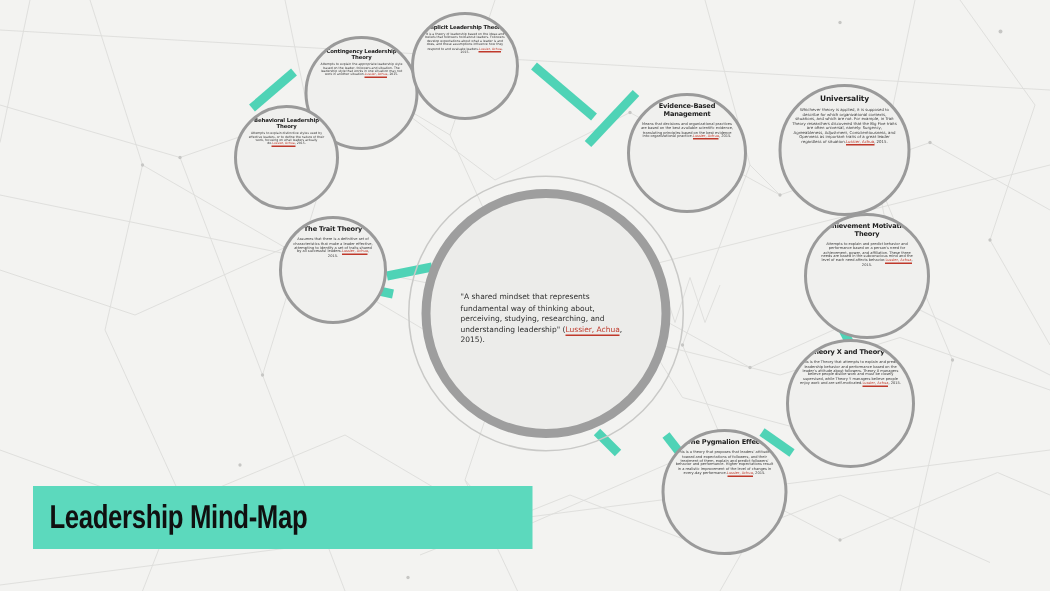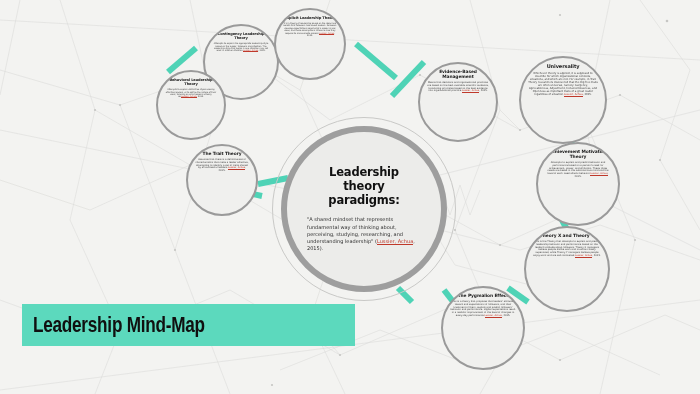--- a/index.html
+++ b/index.html
@@ -89,21 +89,21 @@
   #center-node .c-body {
     margin-top:9px;
     font-size:5.0px; color:#2e2e2e; line-height:1.45;
     text-align:left; width:100%;
   }
   #center-node .c-body .cite { color:#c0392b; border-bottom:1px solid #c0392b; }
 
   
   #banner {
     position:absolute;
-    left:22px; top:304px;
+    left:22px; top:324px;
     width:333px; height:42px;
     background:#5cd9bd;
     display:flex; align-items:center;
   }
   #banner .b-text {
     font-family:"Liberation Sans", sans-serif;
     font-size:22px; font-weight:700; color:#101010;
     padding-left:14px; letter-spacing:-0.3px;
     transform: scaleX(0.78);
     transform-origin: left center;
@@ -227,21 +227,20 @@
     <div class="n-title">Theory X and Theory Y</div>
     <div class="n-body"><span>This is the Theory that attempts to explain and predict leadership behavior and performance based on the leader's attitude about followers. Theory X managers believe people dislike work and must be closely supervised, while Theory Y managers believe people enjoy work and are self-motivated.</span><span class="cite">Lussier, Achua</span><span>, 2015.</span></div>
   </div>
 
   <div class="node sat-md" style="left:441px; top:286px; width:84px; height:84px;">
     <div class="n-title">The Pygmalion Effect</div>
     <div class="n-body"><span>This is a theory that proposes that leaders' attitudes toward and expectations of followers, and their treatment of them, explain and predict followers' behavior and performance. Higher expectations result in a realistic improvement of the level of changes in every-day performance.</span><span class="cite">Lussier, Achua</span><span>, 2015.</span></div>
   </div>
 
   <div id="center-node">
-    <div class="c-title">Leadership theory paradigms:</div>
     <div class="c-body"><span>"A shared mindset that represents fundamental way of thinking about, perceiving, studying, researching, and understanding leadership" (</span><span class="cite">Lussier, Achua</span><span>, 2015).</span></div>
   </div>
 
   <div id="banner">
     <div class="b-text">Leadership Mind-Map</div>
   </div>
 
 </div>
 
 </body></html>

